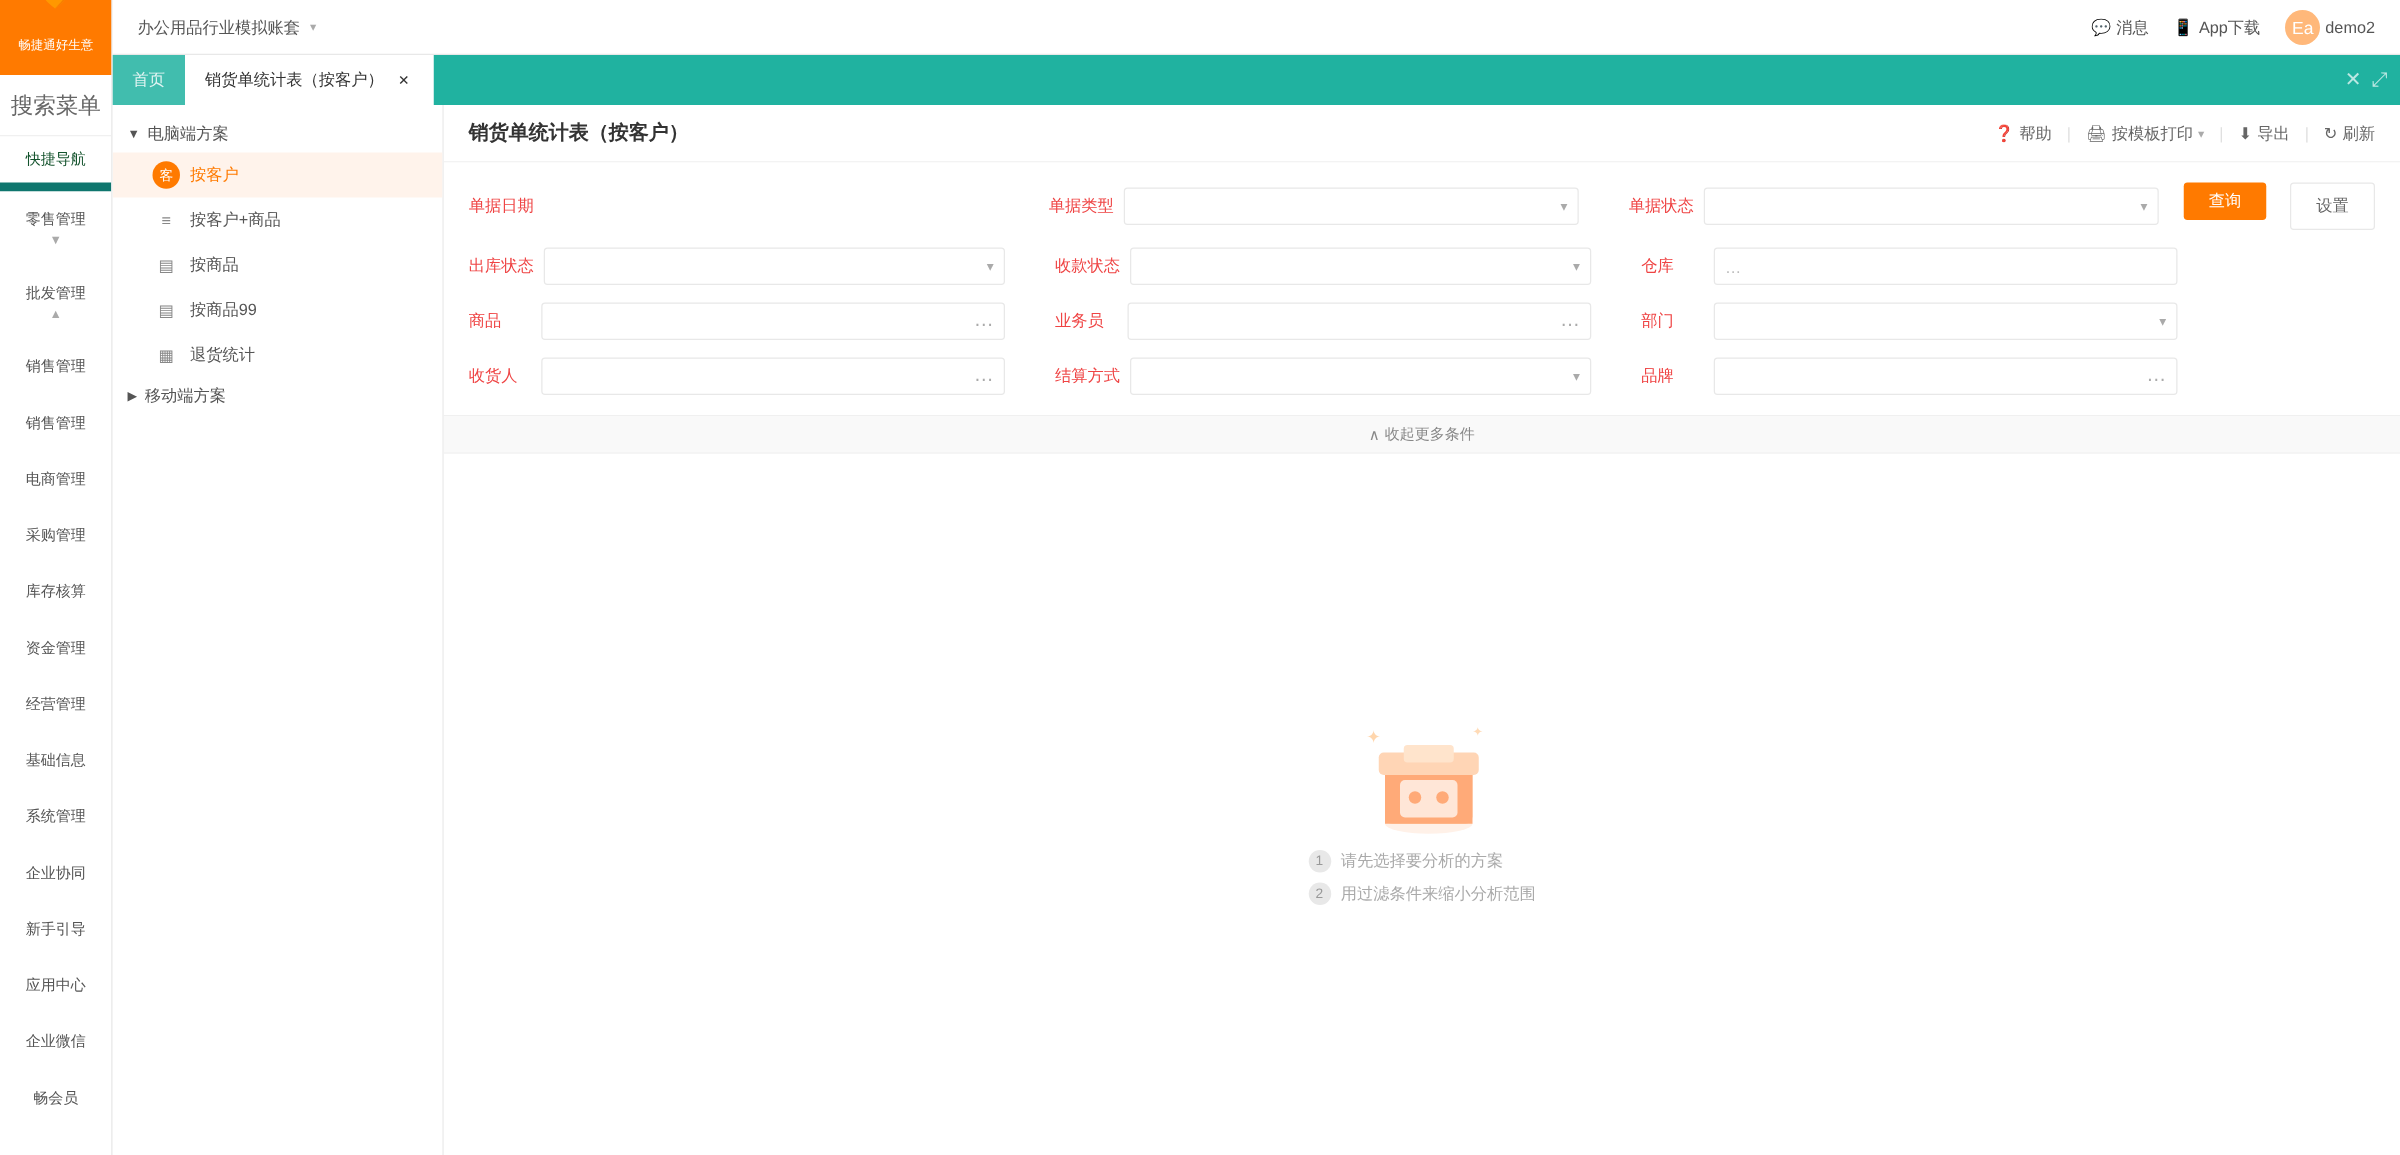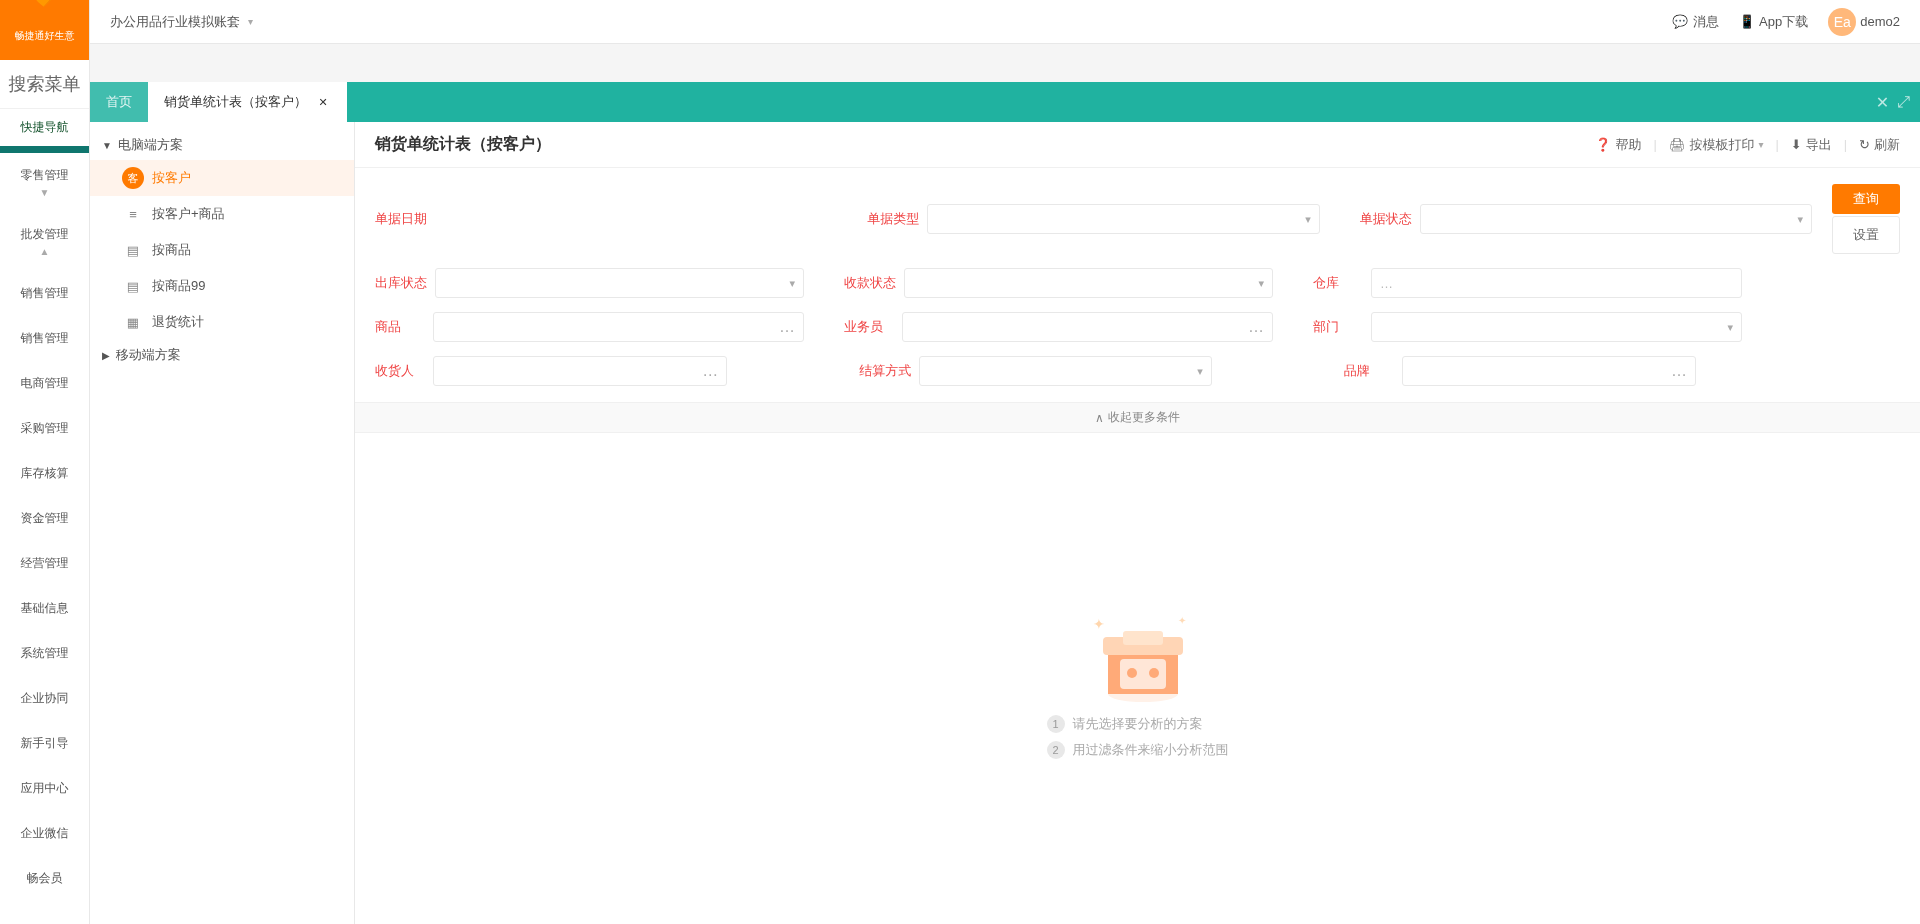--- a/index.html
+++ b/index.html
@@ -20,21 +20,21 @@
 
     
     .topbar { height: 44px; background: #fff; display: flex; align-items: center; justify-content: space-between; padding: 0 20px; border-bottom: 1px solid #e8e8e8; flex-shrink: 0; }
     .topbar-left { display: flex; align-items: center; gap: 8px; color: #555; font-size: 13px; }
     .topbar-right { display: flex; align-items: center; gap: 20px; color: #555; font-size: 13px; }
     .topbar-right .item { display: flex; align-items: center; gap: 4px; cursor: pointer; }
     .avatar { width: 28px; height: 28px; border-radius: 50%; background: #ffb87a; display: flex; align-items: center; justify-content: center; color: #fff; font-size: 14px; overflow: hidden; }
     .dropdown-arrow { font-size: 10px; color: #aaa; }
 
     
-    .tabbar { height: 40px; background: #20b2a0; display: flex; align-items: center; padding: 0 0; flex-shrink: 0; margin-top: 38px; }
+    .tabbar { height: 40px; background: #20b2a0; display: flex; align-items: center; padding: 0 0; flex-shrink: 0; }
     .tab { height: 40px; display: flex; align-items: center; padding: 0 16px; cursor: pointer; color: rgba(255,255,255,0.85); font-size: 13px; gap: 8px; }
     .tab.home { background: rgba(255,255,255,0.15); }
     .tab.active { background: #fff; color: #333; }
     .tab .close-btn { width: 16px; height: 16px; display: flex; align-items: center; justify-content: center; border-radius: 50%; font-size: 11px; }
     .tab-maximize { margin-left: auto; margin-right: 10px; display: flex; align-items: center; gap: 8px; }
     .tab-maximize span { color: rgba(255,255,255,0.7); cursor: pointer; font-size: 16px; }
 
     
     .page-content { flex: 1; display: flex; overflow: hidden; background: #f5f5f5; }
 
@@ -60,35 +60,35 @@
     
     .page-header { display: flex; align-items: center; justify-content: space-between; padding: 12px 20px 0 20px; background: #fff; border-bottom: 1px solid #f0f0f0; }
     .page-title { font-size: 16px; font-weight: bold; color: #333; padding-bottom: 12px; }
     .page-header-actions { display: flex; align-items: center; gap: 12px; padding-bottom: 12px; }
     .page-header-actions .action-btn { display: flex; align-items: center; gap: 4px; color: #666; font-size: 13px; cursor: pointer; }
     .page-header-actions .separator { color: #e0e0e0; }
 
     
     .filter-area { padding: 16px 20px; background: #fff; border-bottom: 1px solid #f0f0f0; }
     .filter-row { display: flex; align-items: center; gap: 0; margin-bottom: 14px; }
-    .filter-row:last-child { margin-bottom: 0; gap: 46px; }
+    .filter-row:last-child { margin-bottom: 0; }
     .filter-item { display: flex; align-items: center; flex: 1; min-width: 0; }
     .filter-label { font-size: 13px; color: #ef4444; white-space: nowrap; margin-right: 8px; min-width: 50px; }
     .filter-control { flex: 1; min-width: 0; }
     .date-control { display: flex; align-items: center; gap: 4px; }
     .date-btn { padding: 3px 8px; font-size: 12px; color: #666; cursor: pointer; border-radius: 3px; }
     .date-btn.active { background: #ff7a00; color: #fff; border-radius: 3px; }
     .date-range { font-size: 12px; color: #888; margin-left: 4px; }
     .select-control { width: 100%; height: 30px; border: 1px solid #e8e8e8; border-radius: 3px; padding: 0 8px; font-size: 13px; color: #555; background: #fff; display: flex; align-items: center; justify-content: space-between; cursor: pointer; }
     .select-control .select-text { color: #bbb; }
     .select-control .select-arrow { color: #aaa; font-size: 11px; }
     .select-dots { color: #aaa; font-size: 16px; cursor: pointer; }
 
     
-    .query-buttons { display: flex; flex-direction: column; gap: 2px; margin-left: auto; padding-left: 20px; }
+    .query-buttons { display: flex; flex-direction: row; gap: 19px; margin-left: auto; padding-left: 20px; }
     .btn-query { background: #ff7a00; color: #fff; border: none; border-radius: 3px; padding: 0 20px; height: 30px; font-size: 13px; cursor: pointer; white-space: nowrap; }
     .btn-settings { background: #fff; color: #666; border: 1px solid #e8e8e8; border-radius: 3px; padding: 0 20px; height: 38px; font-size: 13px; cursor: pointer; white-space: nowrap; }
 
     
     .collapse-bar { display: flex; align-items: center; justify-content: center; padding: 6px 0; background: #f9f9f9; border-bottom: 1px solid #f0f0f0; cursor: pointer; }
     .collapse-bar span { color: #888; font-size: 12px; display: flex; align-items: center; gap: 4px; }
 
     
     .empty-state { flex: 1; display: flex; flex-direction: column; align-items: center; justify-content: center; gap: 16px; background: #fff; }
     .empty-icon { width: 100px; height: 100px; position: relative; }

